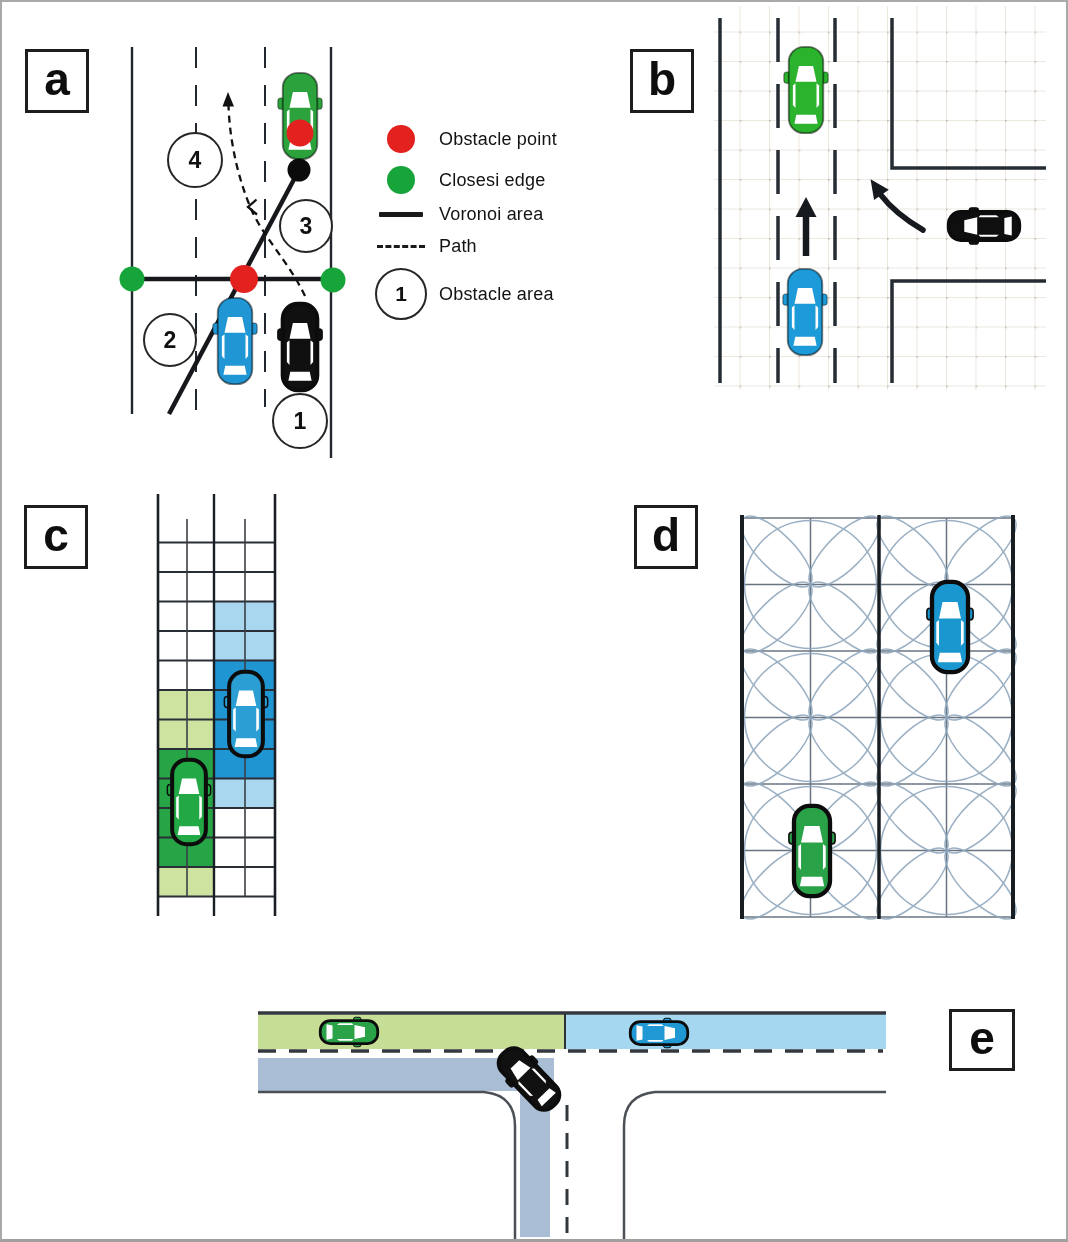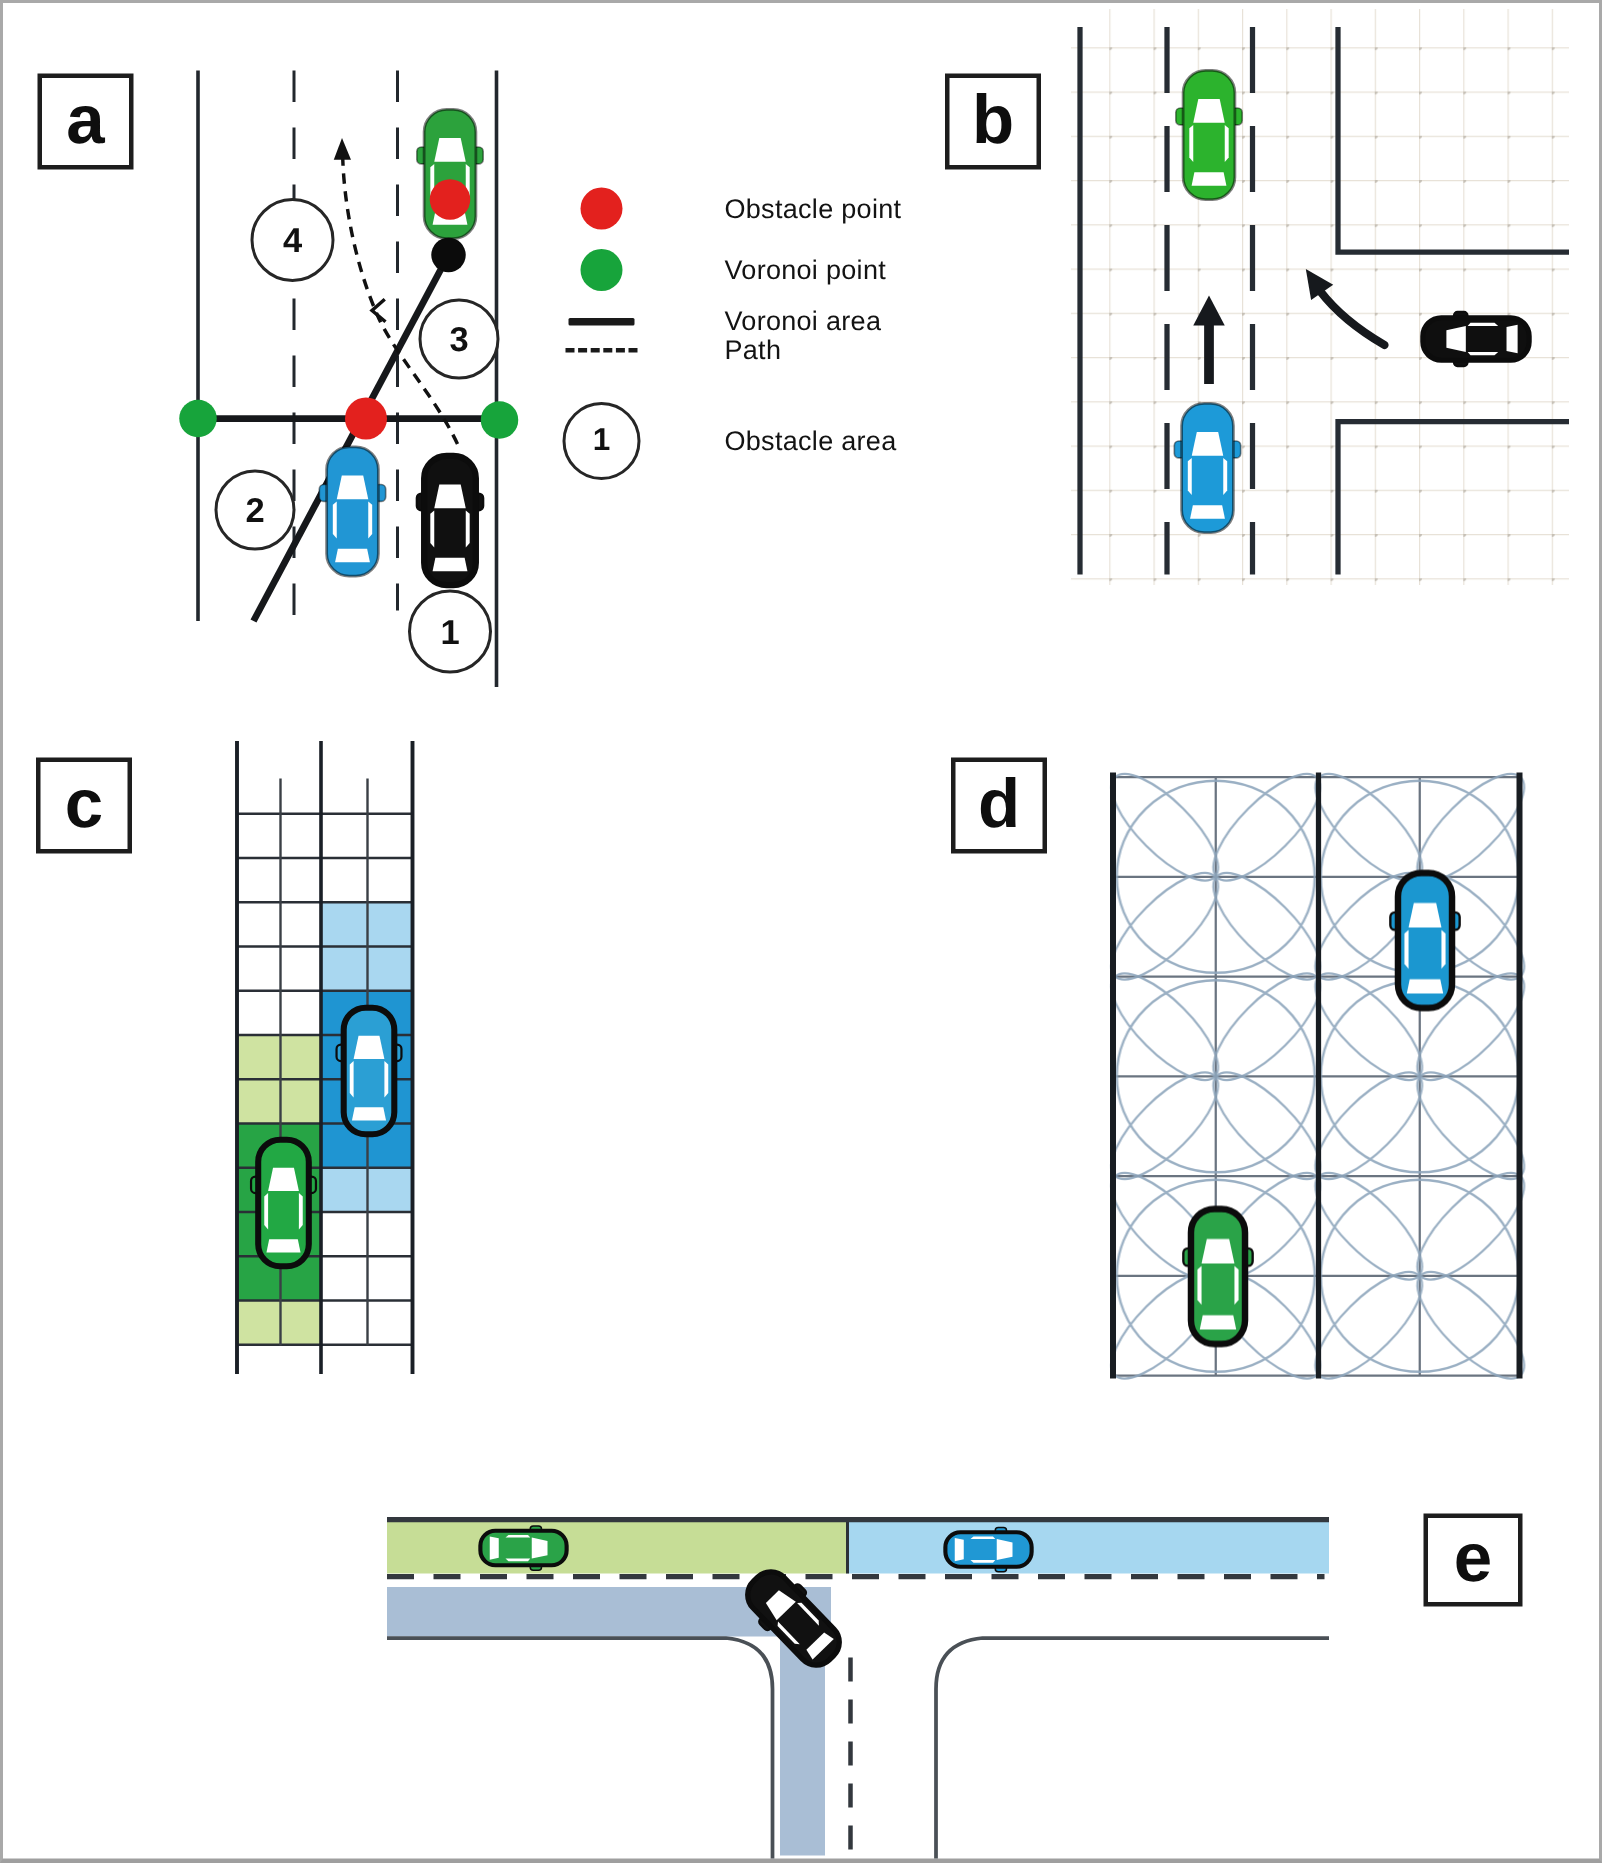--- a/index.html
+++ b/index.html
@@ -3,21 +3,21 @@
 <meta charset="utf-8">
 <style>
   html,body{margin:0;padding:0;background:#ffffff;font-family:"Liberation Sans",sans-serif;}
   .figure{position:relative;width:1068px;height:1242px;background:#fff;border:2px solid #a9a9a9;border-bottom:3px solid #9f9f9f;box-sizing:border-box;overflow:hidden;}
   .abs{position:absolute;}
   .plabel{position:absolute;width:64px;height:64px;border:3px solid #1d1d1d;background:#fff;display:flex;align-items:center;justify-content:center;box-sizing:border-box;z-index:6;}
   .plabel span{font-weight:bold;font-size:46px;color:#0e0e0e;line-height:1;transform:translateY(-2px);}
   .area-circle{position:absolute;border:2.5px solid #262626;border-radius:50%;background:#fff;display:flex;align-items:center;justify-content:center;box-sizing:border-box;z-index:5;}
   .area-circle span{font-size:23px;font-weight:600;color:#111;}
   .legend{z-index:6;}
-  .leg-row{position:absolute;left:373px;height:52px;display:flex;align-items:center;gap:44px;}
+  .leg-row{position:absolute;left:373px;height:52px;display:flex;align-items:center;}
   .leg-m{width:52px;flex:none;display:flex;align-items:center;justify-content:center;}
   .leg-text{margin-left:12px;font-size:18px;color:#131313;white-space:nowrap;letter-spacing:.2px;}
   .dot{width:28px;height:28px;border-radius:50%;}
   .leg-line{width:44px;height:5px;background:#1a1a1a;border-radius:1px;}
   .leg-dash{width:48px;height:0;border-top:3px dashed #1a1a1a;}
   .leg-circle{width:52px;height:52px;border:2.5px solid #262626;border-radius:50%;background:#fff;display:flex;align-items:center;justify-content:center;box-sizing:border-box;}
   .leg-circle span{font-size:21px;font-weight:600;color:#111;}
   svg{display:block;}
 </style>
 </head>
@@ -97,29 +97,29 @@
       <div class="leg-row" style="top:111px">
         <span class="leg-m">
             <span class="dot" style="background:#e3211e"></span>
           </span>
         <span class="leg-text">Obstacle point</span>
       </div>
       <div class="leg-row" style="top:152px">
         <span class="leg-m">
             <span class="dot" style="background:#17a43b"></span>
           </span>
-        <span class="leg-text">Voronoi point</span>
+        <span class="leg-text">Closesi edge</span>
       </div>
       <div class="leg-row" style="top:186px">
         <span class="leg-m">
             <span class="leg-line"></span>
           </span>
         <span class="leg-text">Voronoi area</span>
       </div>
-      <div class="leg-row" style="top:205px">
+      <div class="leg-row" style="top:218px">
         <span class="leg-m">
             <span class="leg-dash"></span>
           </span>
         <span class="leg-text">Path</span>
       </div>
       <div class="leg-row" style="top:266px">
         <span class="leg-m">
             <span class="leg-circle">
               <span>1</span>
             </span>

